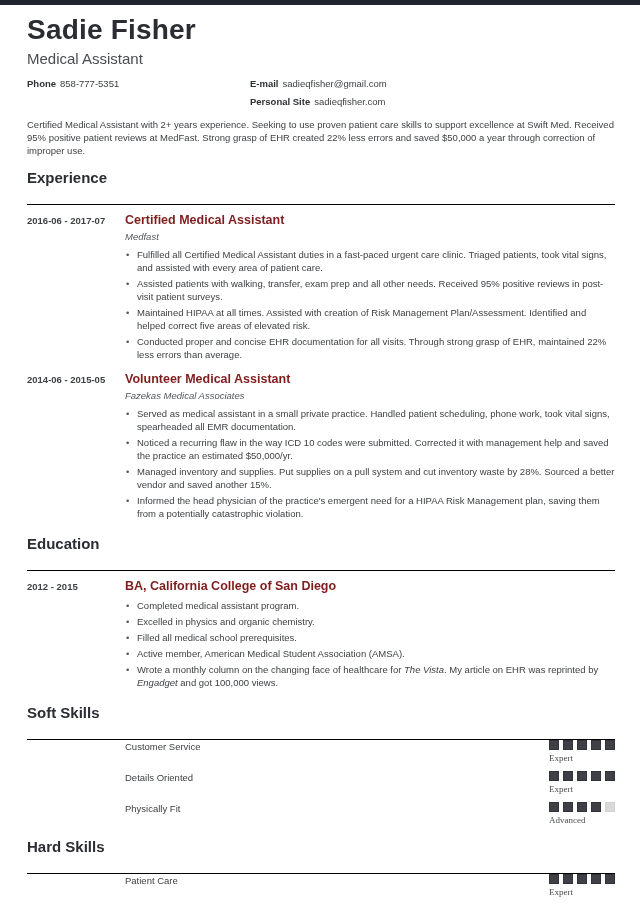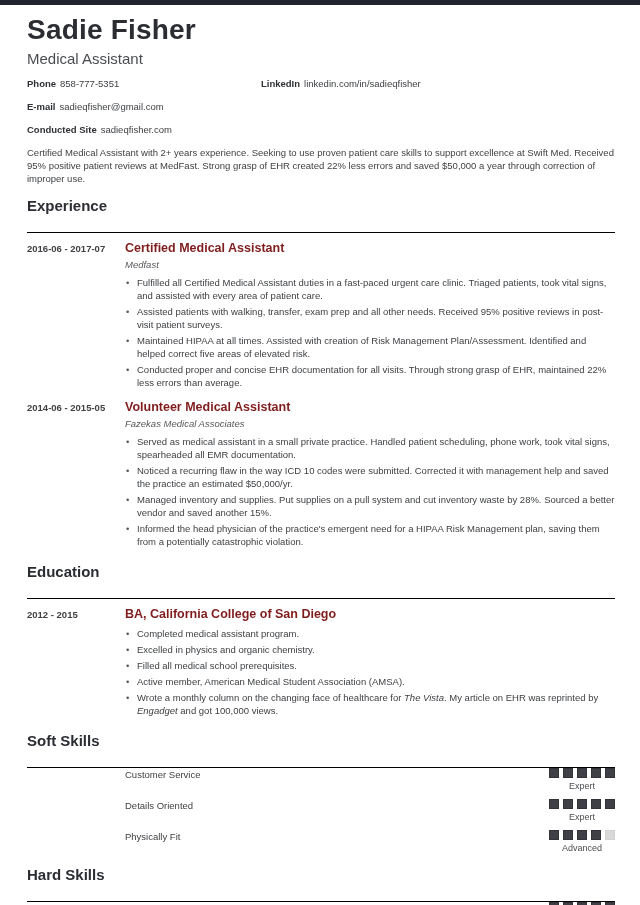--- a/index.html
+++ b/index.html
@@ -9,21 +9,21 @@
     font-family:"Liberation Sans", sans-serif;
     color:#3f4144;
     overflow:hidden;
   }
   .topbar { height:5px; background:#20242e; width:100%; }
   .page { padding:9px 25px 0 27px; }
 
   .name { font-size:28px; line-height:31px; font-weight:bold; color:#2b2d33; letter-spacing:.2px; }
   .job-headline { font-size:15px; line-height:18px; color:#4a4c50; margin-top:5px; }
 
-  .contact { margin-top:10px; display:grid; grid-template-columns:223px 1fr; row-gap:6px; font-size:9.5px; line-height:12px; color:#3f4144;gap:11px; }
+  .contact { margin-top:10px; display:grid; grid-template-columns:223px 1fr; row-gap:6px; font-size:9.5px; line-height:12px; color:#3f4144; }
   .contact-item b { font-weight:bold; margin-right:4px; color:#2f3134; }
 
   .summary { margin-top:10px; font-size:9.5px; line-height:13px; color:#3f4144; }
 
   .section { margin-top:12px; }
   .section-heading {
     font-size:15px; line-height:18px; font-weight:bold; color:#2b2d33;
     border-bottom:1px solid #000000; padding-bottom:17px;
   }
 
@@ -34,21 +34,21 @@
   .bullets { list-style:none; margin-top:5px; }
   .bullets li {
     position:relative; padding-left:12px;
     font-size:9.5px; line-height:13px; color:#3f4144; margin-bottom:3px;
   }
   .bullets li::before { content:"•"; position:absolute; left:1px; top:0; color:#55585c; }
 
   .skills-list { }
   .skill-row { display:flex; justify-content:space-between; align-items:flex-start; margin:0 0 7px 98px; }
   .skill-name { font-size:9.5px; line-height:12px; color:#3f4144; padding-top:1px; }
-  .skill-level-block { text-align:center; }
+  .skill-level-block { text-align:left;font-family:Liberation Serif, serif; }
   .squares { display:flex; gap:4px; justify-content:flex-end; }
   .sq { width:10px; height:10px; display:inline-block; }
   .sq-filled { background:#3e4045; border:1px solid #313338; }
   .sq-empty  { background:#d9d9d9; border:1px solid #d2d2d2; }
   .skill-level { font-size:9px; line-height:11px; color:#4b4d50; margin-top:3px; }
 </style>
 </head>
 <body>
 
 <div class="topbar"></div>
@@ -57,28 +57,25 @@
 
   <div>
     <div class="name">Sadie Fisher</div>
     <div class="job-headline">Medical Assistant</div>
 
     <div class="contact">
       <div class="contact-item">
         <b>Phone</b><span>858-777-5351</span>
       </div>
       <div class="contact-item">
-        <b>LinkedIn</b><span>linkedin.com/in/sadieqfisher</span>
-      </div>
-      <div class="contact-item">
         <b>E-mail</b><span>sadieqfisher@gmail.com</span>
       </div>
       <div></div>
       <div class="contact-item">
-        <b>Conducted Site</b><span>sadieqfisher.com</span>
+        <b>Personal Site</b><span>sadieqfisher.com</span>
       </div>
     </div>
 
     <div class="summary">Certified Medical Assistant with 2+ years experience. Seeking to use proven patient care skills to support excellence at Swift Med. Received 95% positive patient reviews at MedFast. Strong grasp of EHR created 22% less errors and saved $50,000 a year through correction of improper use.</div>
   </div>
 
   <div class="section">
     <div class="section-heading">Experience</div>
 
     <div class="entry">

